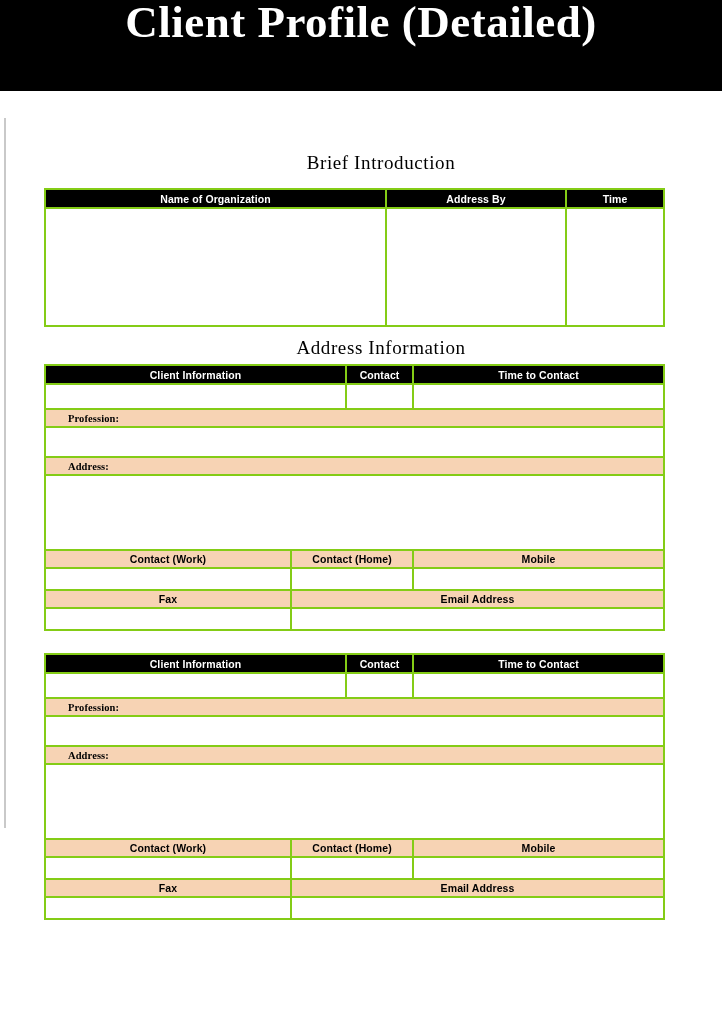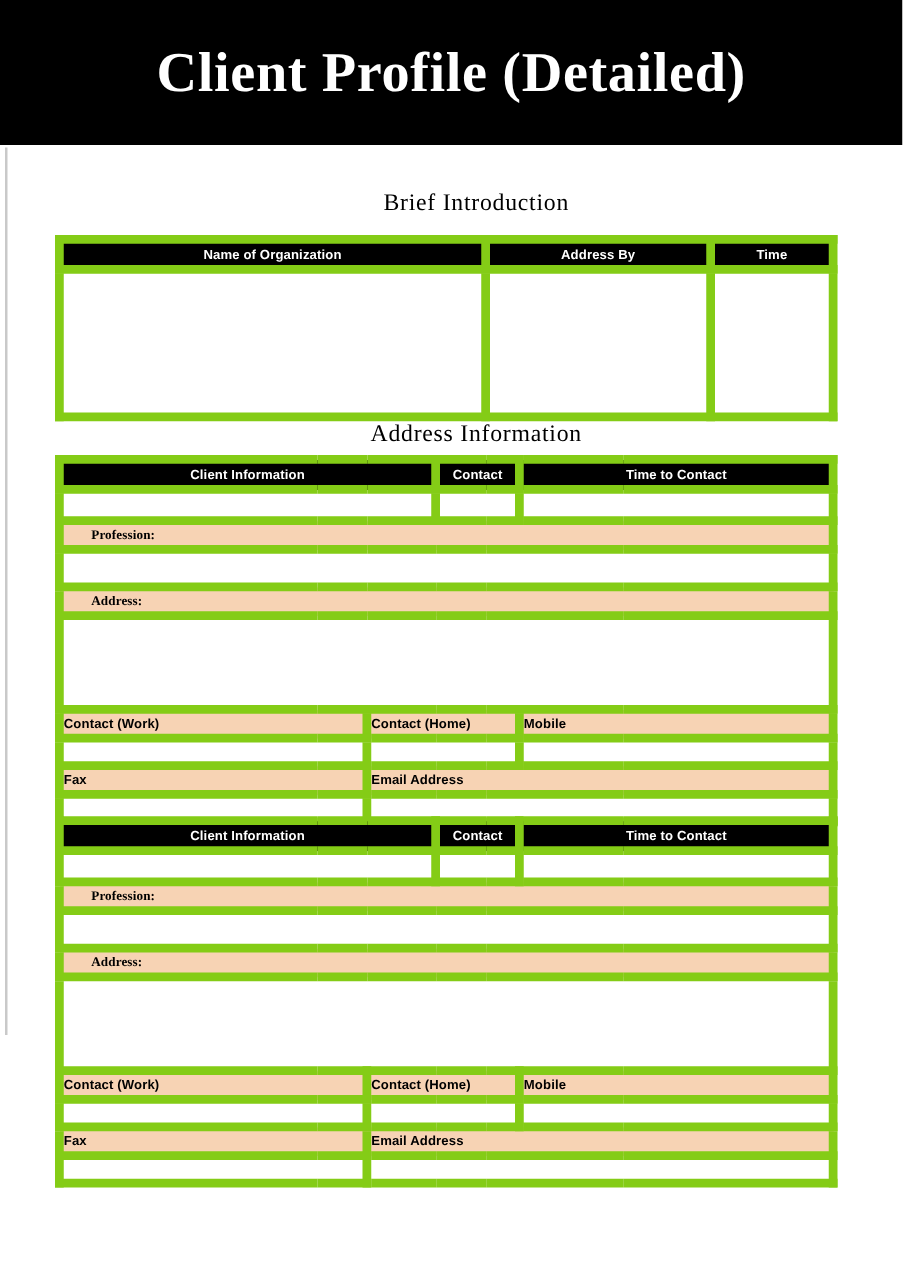--- a/index.html
+++ b/index.html
@@ -24,24 +24,23 @@
     height: 710px;
     background: #c9c9c9;
   }
 
   
   .title-banner {
     position: absolute;
     left: 0;
     top: 0;
     width: 722px;
-    height: 116px;
+    height: 91px;
     background: #000000;
     display: flex;
-    align-items: center;
     justify-content: center;
   }
   .title-text {
     color: #ffffff;
     font-family: "Liberation Serif", "DejaVu Serif", serif;
     font-size: 45px;
     font-weight: 700;
     letter-spacing: 0.5px;
     line-height: 1;
     white-space: nowrap;
@@ -65,21 +64,21 @@
 
   
   .form-table {
     position: absolute;
     left: 44px;
     width: 619px;
     border-collapse: collapse;
     table-layout: fixed;
   }
   .form-table td {
-    border: 7px solid #84cc16;
+    border: 2px solid #84cc16;
     padding: 0;
     vertical-align: middle;
   }
   .hdr-black {
     background: #000000;
     color: #ffffff;
     font-size: 10.5px;
     font-weight: 700;
     text-align: center;
     height: 17px;
@@ -95,20 +94,21 @@
     font-weight: 700;
     height: 16px;
     letter-spacing: 0.1px;
   }
   .peach-label.left {
     text-align: left;
     padding-left: 22px;
     font-family: Liberation Serif, serif;
   }
   .peach-label.center {
+    text-align: center;
   }
 
   
   #table-brief { top: 188px; }
 
   
   #table-primary-1 { top: 364px; }
   #table-primary-2 { top: 653px; }
 </style>
 </head>

